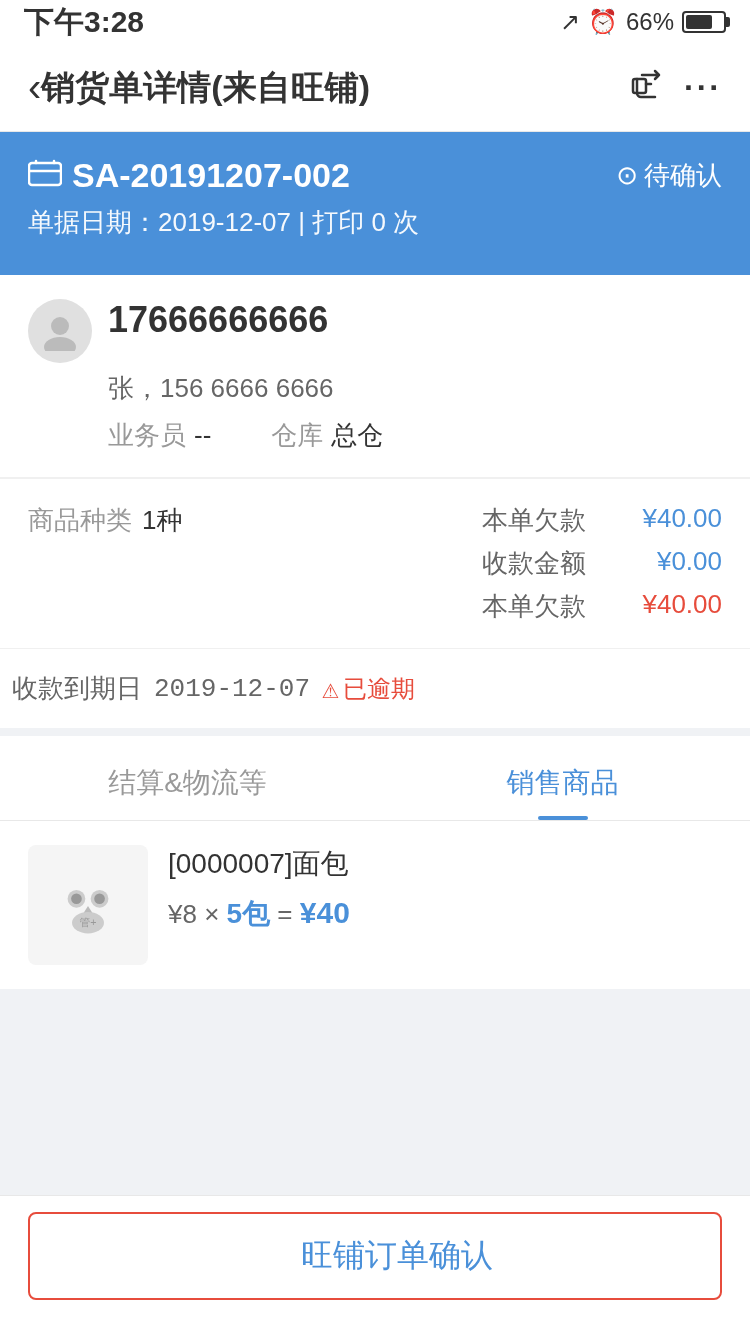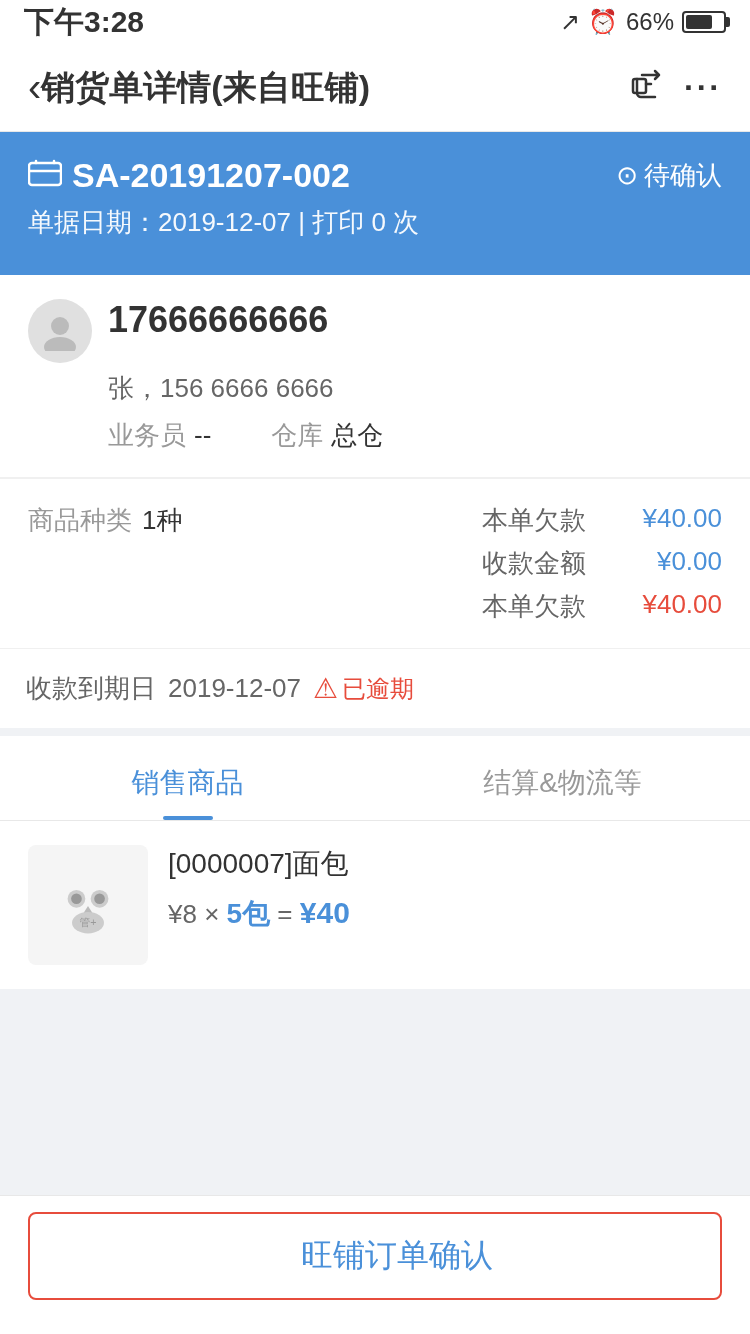--- a/index.html
+++ b/index.html
@@ -99,27 +99,28 @@
     .summary-value { color: #333; font-weight: 500; }
     .summary-right { display: flex; flex-direction: column; align-items: flex-end; gap: 8px; min-width: 240px; }
     .amount-row { display: flex; justify-content: space-between; width: 100%; font-size: 26px; }
     .amount-label { color: #666; }
     .amount-value { color: #4A90D9; font-weight: 500; }
     .amount-value.red { color: #e74c3c; }
 
     
     .due-section {
       background: #fff;
-      padding: 22px 26px;
+      padding: 22px 12px;
       border-bottom: 8px solid #f0f2f5;
       font-size: 26px;
       color: #666;
       display: flex;
       align-items: center;
       gap: 12px;
+      font-family: Liberation Mono, monospace;
     }
     .overdue-badge {
       background: #fff;
       color: #e74c3c;
       font-size: 24px;
       display: flex; align-items: center; gap: 4px;
     }
     .overdue-dot { color: #e74c3c; font-size: 28px; }
 
     
@@ -300,25 +301,25 @@
 <div class="due-section">
   <span>收款到期日</span>
   <span>2019-12-07</span>
   <span class="overdue-badge">
     <span class="overdue-dot">⚠</span>
     <span>已逾期</span>
   </span>
 </div>
 
 <div class="tabs-section">
+  <div class="tab-item">
+    <span>结算&amp;物流等</span>
+  </div>
   <div class="tab-item active">
     <span>销售商品</span>
-  </div>
-  <div class="tab-item">
-    <span>结算&amp;物流等</span>
   </div>
 </div>
 
 <div class="product-section">
   <div class="product-thumb">
     <svg width="90" height="90" viewBox="0 0 90 90">
 
       <circle cx="45" cy="45" r="42" fill="#f5f5f5"></circle>
 
       <circle cx="32" cy="38" r="10" fill="#ccc"></circle>

